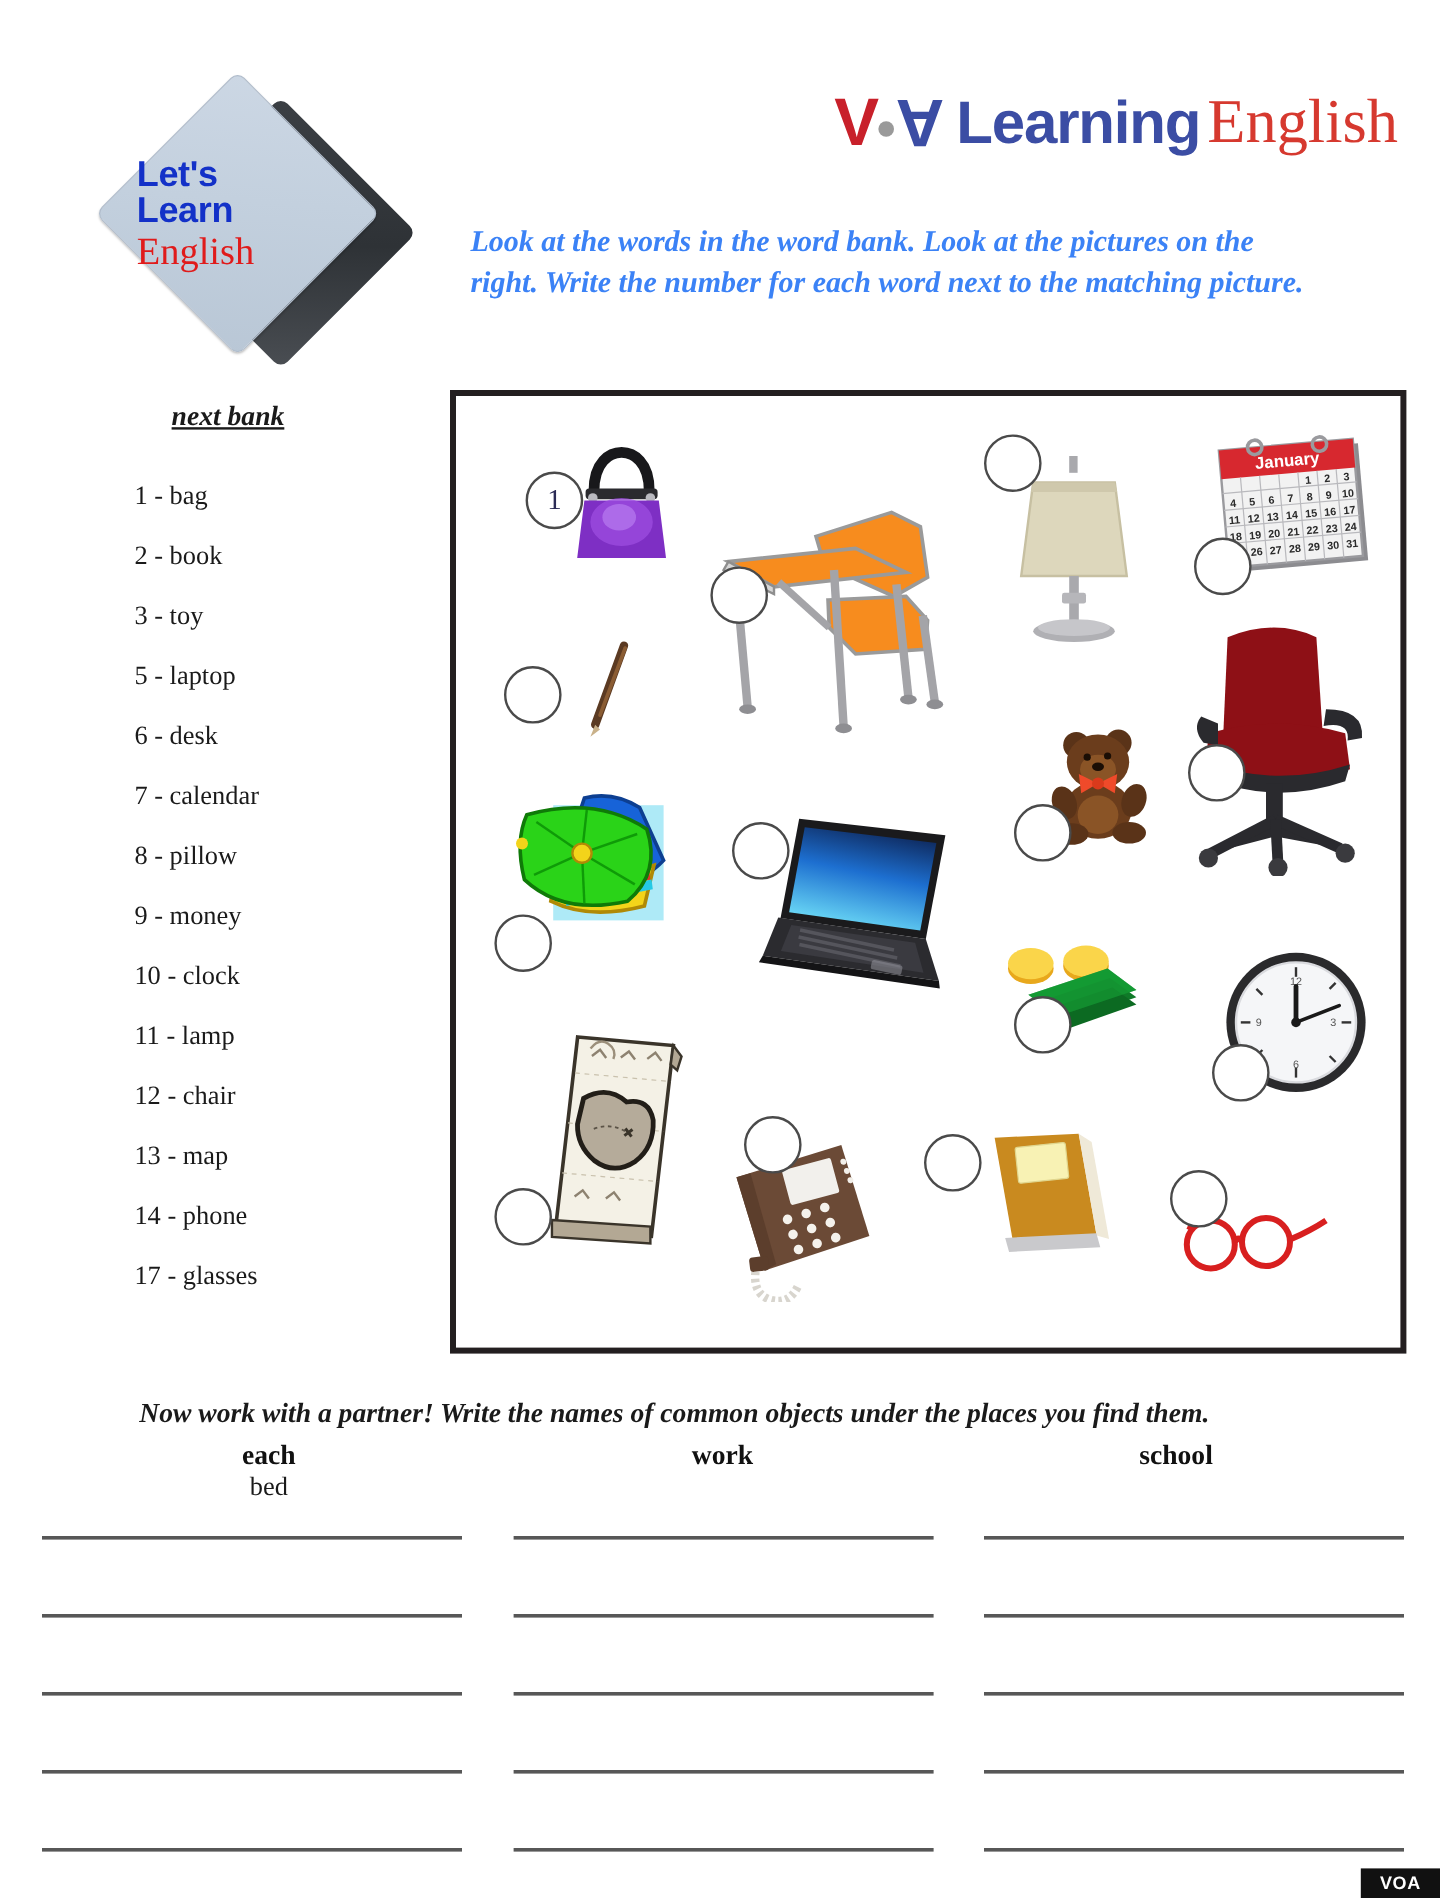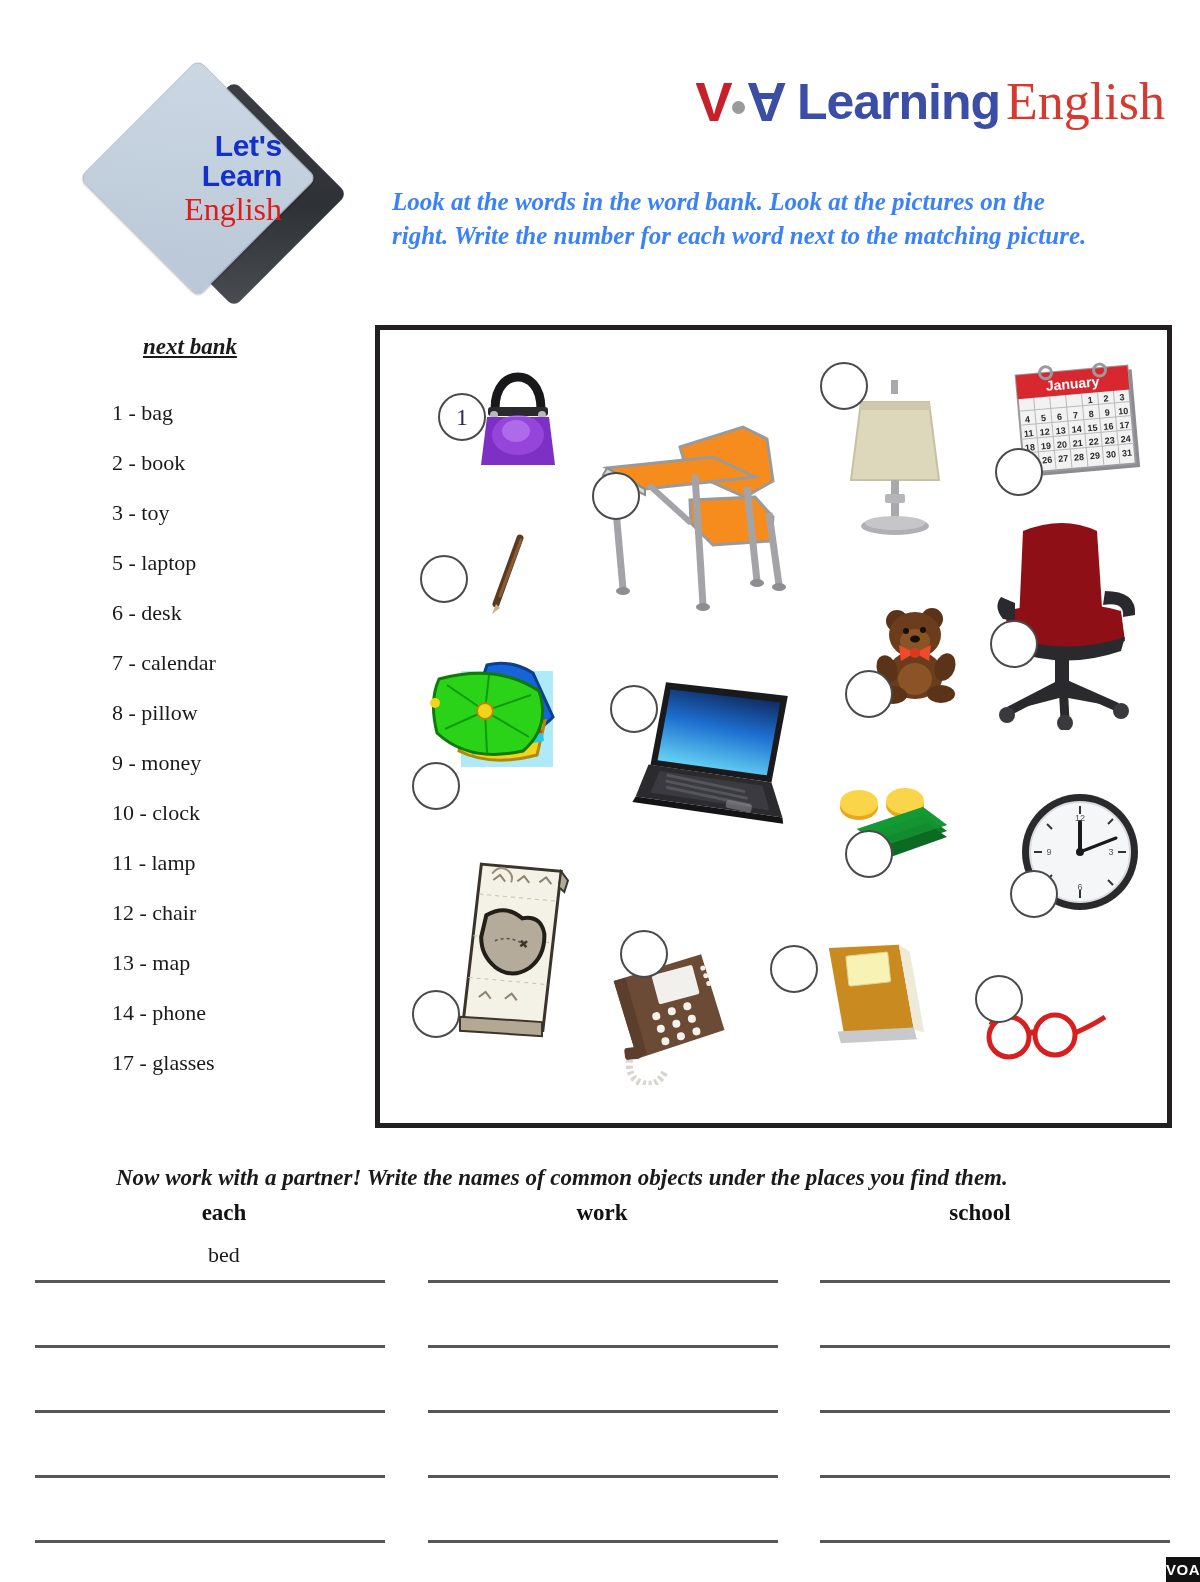--- a/index.html
+++ b/index.html
@@ -25,21 +25,21 @@
     width: 168px; height: 168px;
     background: linear-gradient(140deg, #ccd7e4 0%, #c3d0de 45%, #b9c7d6 100%);
     transform: rotate(45deg);
     border-radius: 8px;
     border: 1px solid #b0bccb;
     box-shadow: 1px 1px 2px rgba(0,0,0,.25);
   }
   .ll-text {
     position: absolute; left: 56px; top: 42px;
     width: 168px; height: 168px;
-    display: flex; flex-direction: column; align-items: flex-end; justify-content: center;
+    display: flex; flex-direction: column; align-items: flex-start; justify-content: center;
     line-height: 1.02;
   }
   .ll-lets, .ll-learn {
     font-family: "Liberation Sans", sans-serif;
     font-weight: bold; color: #1331c8; font-size: 30px; letter-spacing: -.3px;
   }
   .ll-english {
     font-family: "Liberation Serif", serif;
     color: #e01b1b; font-size: 32px; margin-top: 1px;
   }
@@ -109,32 +109,32 @@
   
   .partner-line {
     position: absolute; left: 116px; top: 1165px; width: 1010px;
     font-style: italic; font-weight: bold; font-size: 23px; color: #1a1a1a;
   }
   .cols { position: absolute; left: 35px; top: 1200px; width: 1135px; }
   .col-heads { display: flex; }
   .col-head {
     width: 378px; text-align: center; font-weight: bold; font-size: 23px; color: #111;
   }
-  .col-examples { display: flex; margin-top: 16px; }
+  .col-examples { display: flex; }
   .col-example { width: 378px; text-align: center; font-size: 22px; color: #1a1a1a; height: 30px; }
   .line-rows { position: absolute; left: 35px; top: 1280px; width: 1135px; }
   .line-row { display: flex; justify-content: space-between; margin-bottom: 62px; }
   .wline { width: 350px; border-top: 3px solid #575757; height: 3px; }
 
   
   .voa-badge {
     position: absolute; right: 0px; bottom: 0px;
     background: #111; color: #fff;
     font-family: "Liberation Sans", sans-serif; font-weight: bold;
-    font-size: 15px; padding: 4px 0; letter-spacing: .5px;
+    font-size: 15px; padding: 4px 16px; letter-spacing: .5px;
   }
 </style>
 </head>
 <body>
 
 <div class="page">
 
   <div class="ll-logo">
     <div class="ll-shadow"></div>
     <div class="ll-face"></div>

